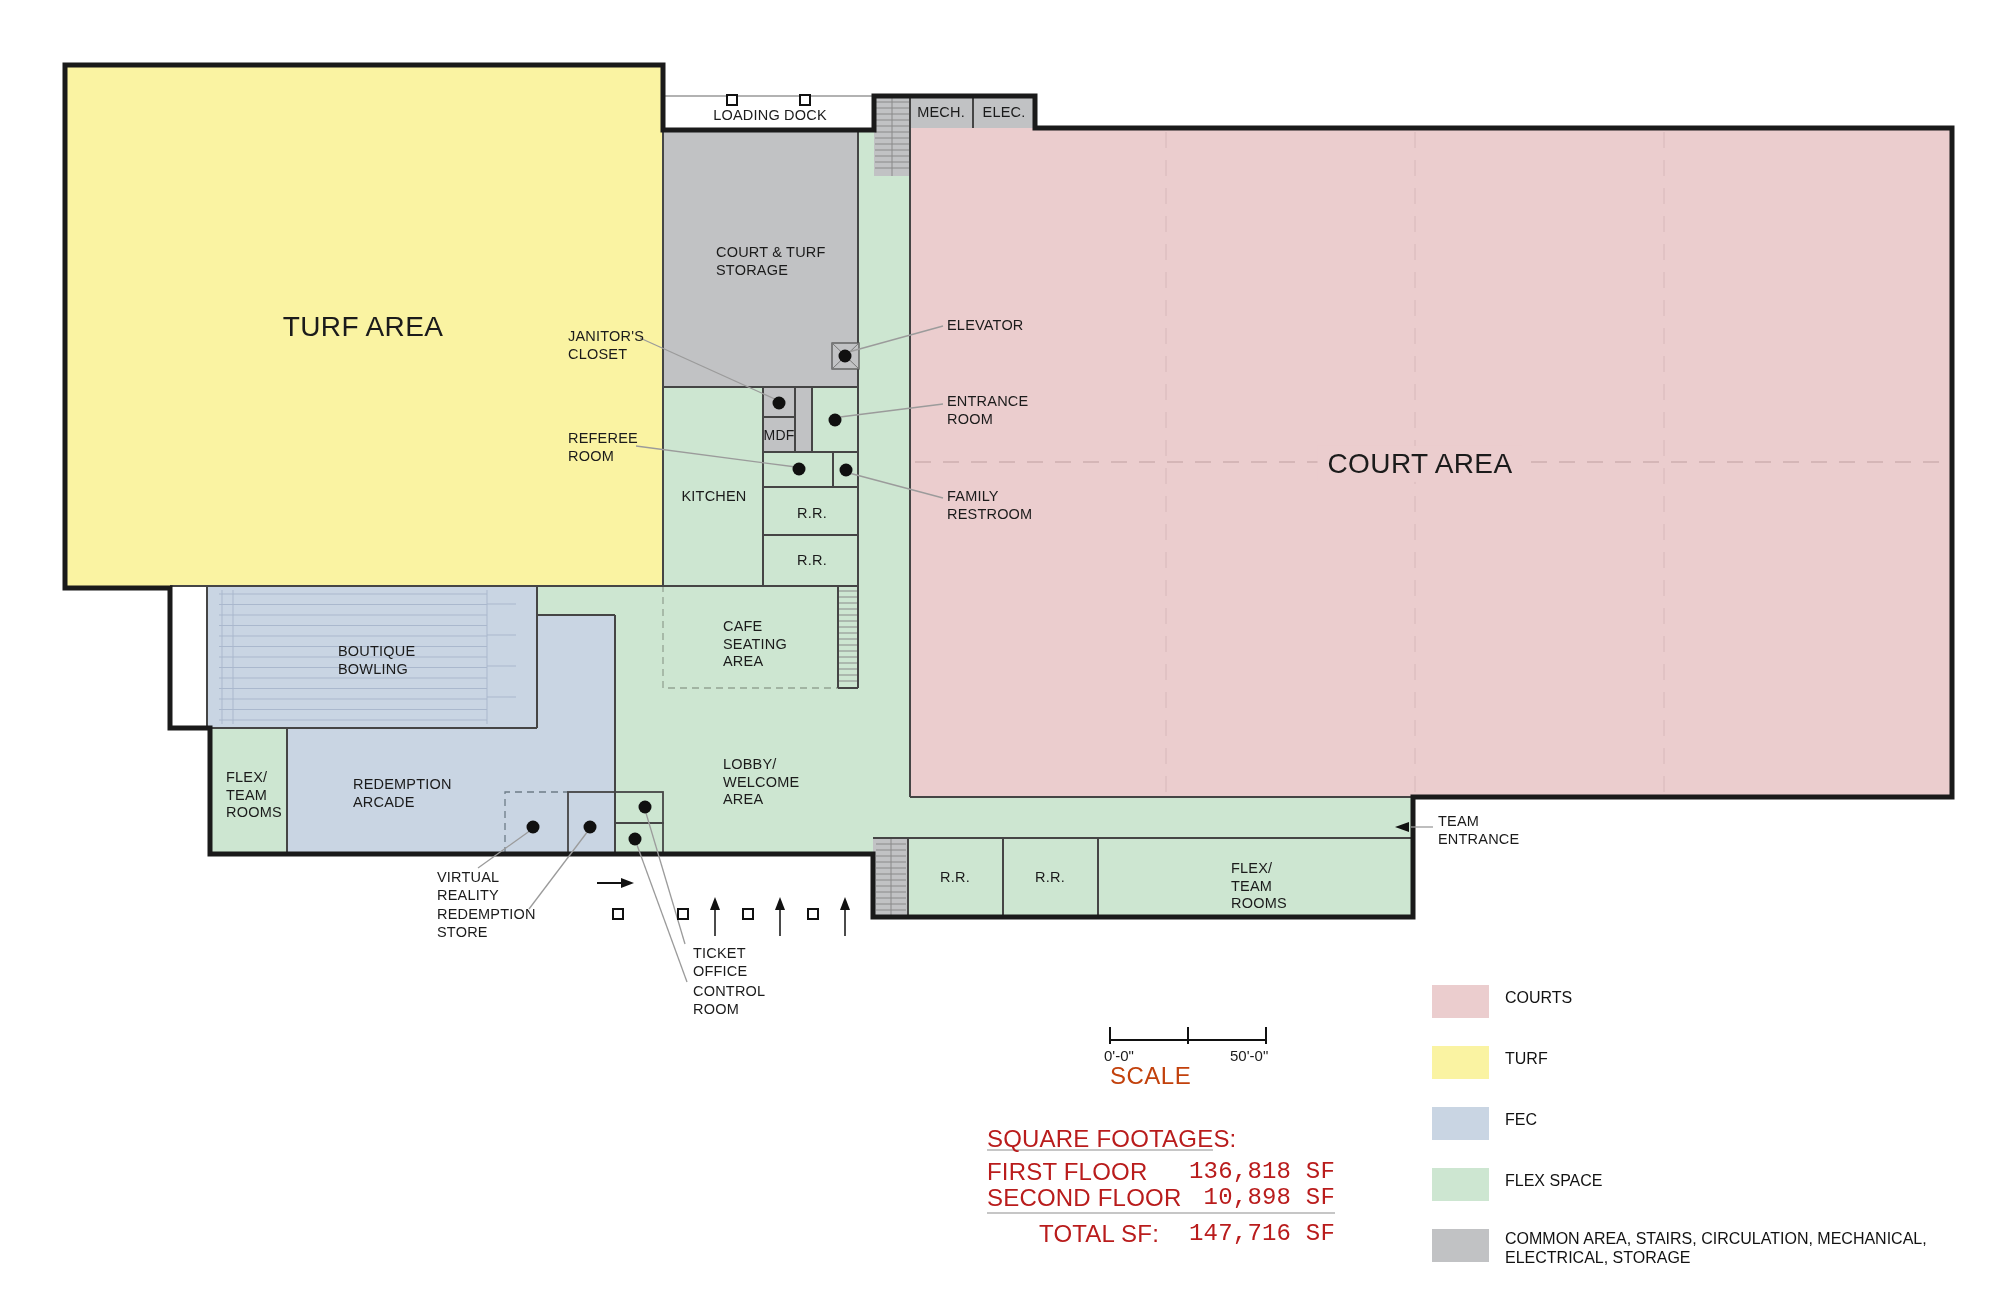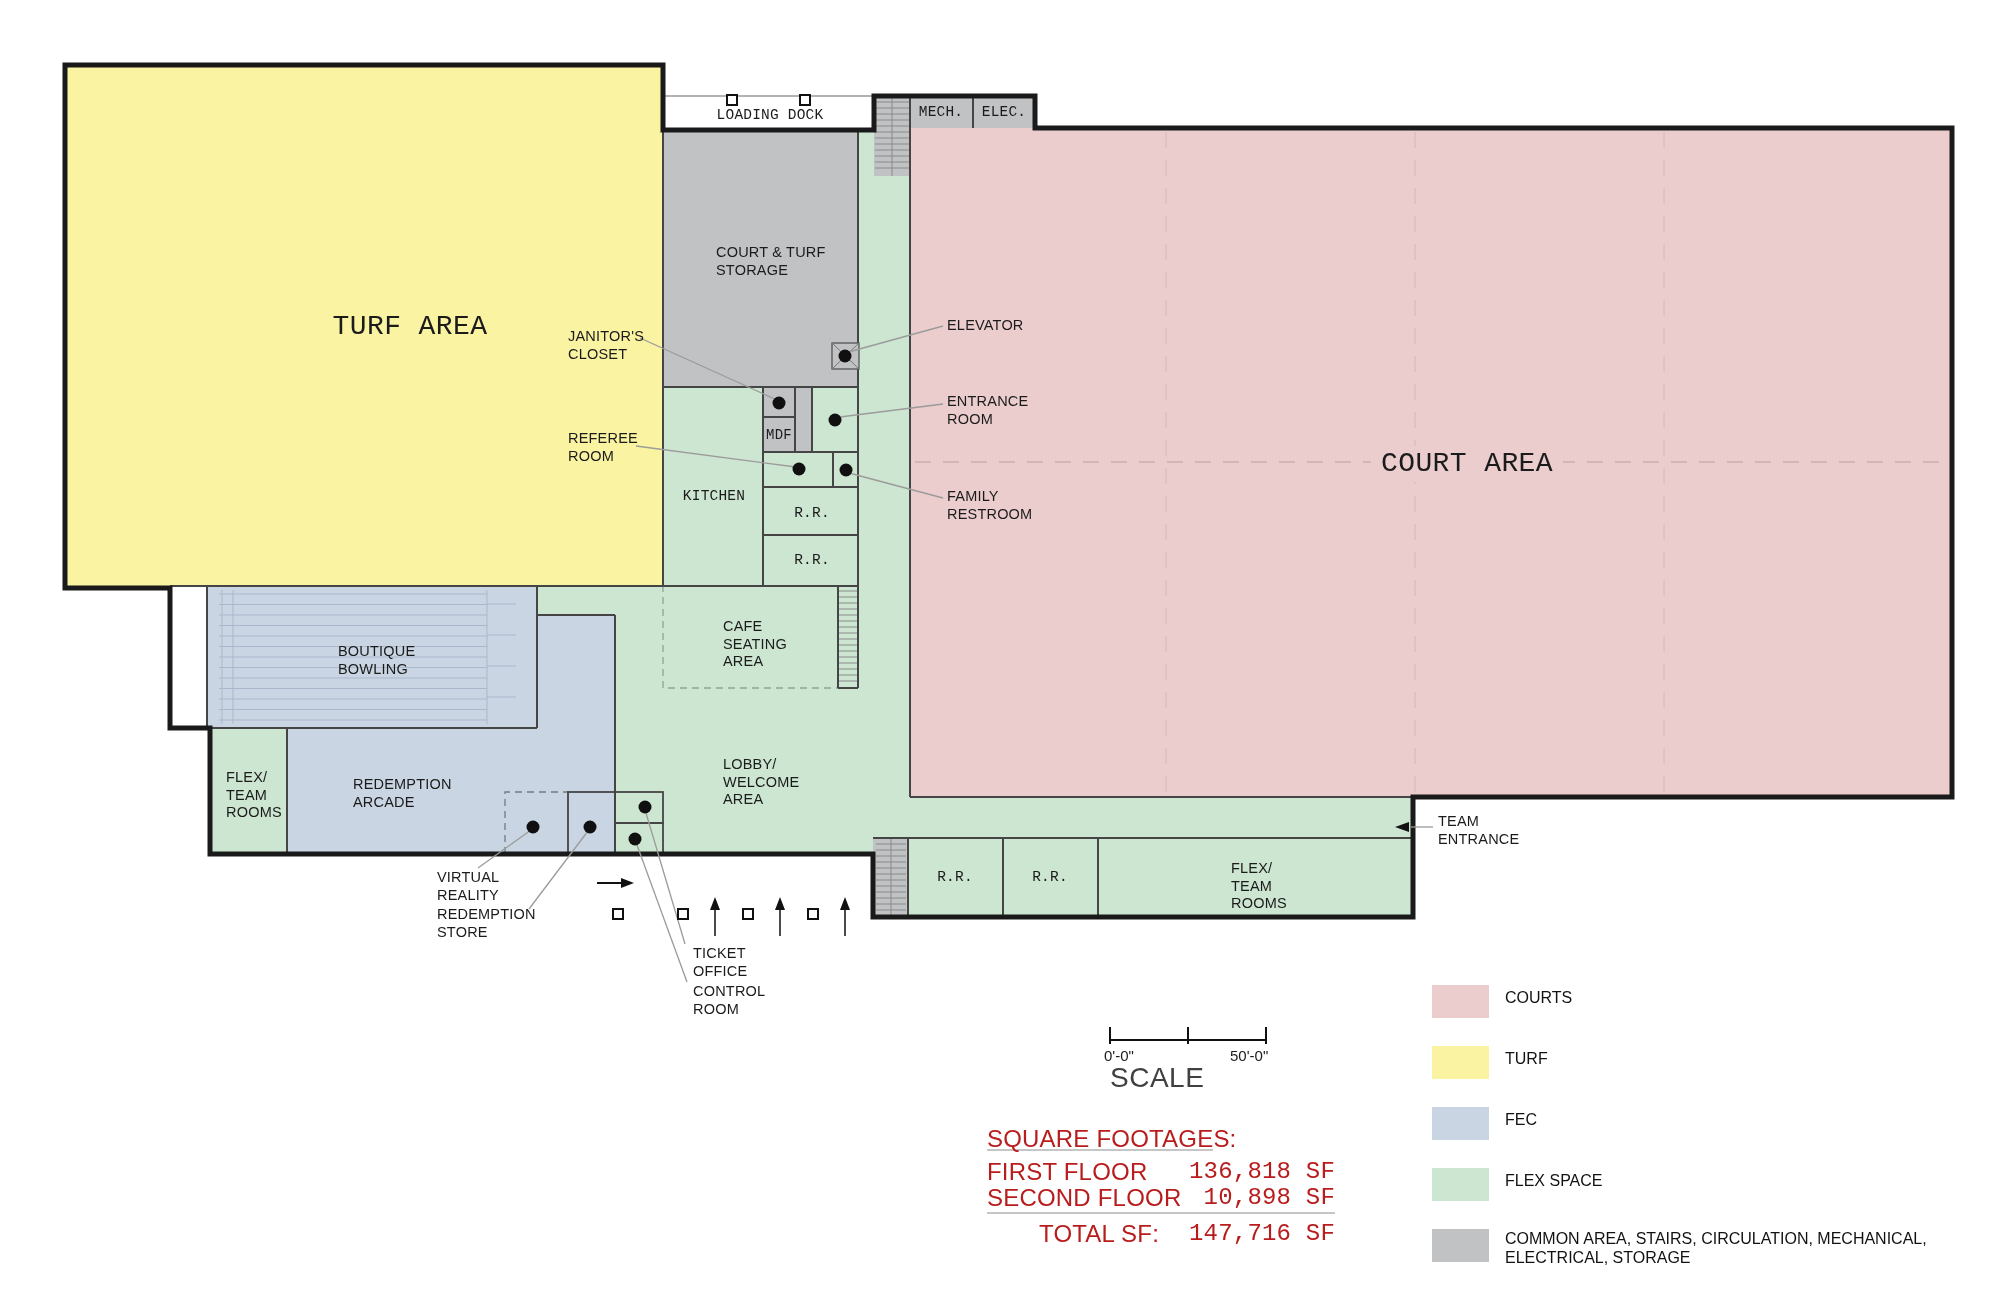--- a/index.html
+++ b/index.html
@@ -1,27 +1,27 @@
 <!DOCTYPE html>
 <html style="--courts: #ebcdce; --turf: #faf3a2; --fec: #c9d5e3; --flex: #cde6d1; --common: #c1c2c4; --wall: #1a1a1a; --leader: #9b9b9b;"><head>
 <meta charset="utf-8">
 <style>
   html,body{margin:0;padding:0;background:#fff;}
   #canvas{position:relative;width:2000px;height:1305px;background:#ffffff;overflow:hidden;
           font-family:"Liberation Sans",sans-serif;}
   #plan-svg{position:absolute;left:0;top:0;}
   .lbl{position:absolute;font-size:14.5px;line-height:1.22;color:#1b1b1b;
        white-space:pre-line;letter-spacing:.2px;}
-  .ctr{transform:translate(-50%,-50%);text-align:center;white-space:nowrap;font-family:Liberation Mono, monospace;}
-  .big{font-size:28px;letter-spacing:.4px;margin-left:47px;}
+  .ctr{transform:translate(-50%,-50%);text-align:center;white-space:nowrap;}
+  .big{font-size:28px;letter-spacing:.4px;}
   .mask{background:var(--courts);padding:1px 10px;}
   .sf{position:absolute;font-size:24px;color:#b91c1c;letter-spacing:.2px;}
   .sf.val{width:195px;text-align:right;font-family:Liberation Mono, monospace;}
   .scale-lbl{position:absolute;font-size:15px;color:#1b1b1b;}
-  .scale-title{position:absolute;font-size:28px;color:#404040;letter-spacing:.5px;}
+  .scale-title{position:absolute;font-size:24px;color:#c2410c;letter-spacing:.5px;}
   .legend-swatch{position:absolute;width:57px;height:33px;}
   .legend-label{position:absolute;font-size:16px;color:#121212;line-height:1.18;}
 </style>
 </head>
 <body>
 
 <div id="canvas">
 
   <svg id="plan-svg" width="2000" height="1305" viewBox="0 0 2000 1305">
 

